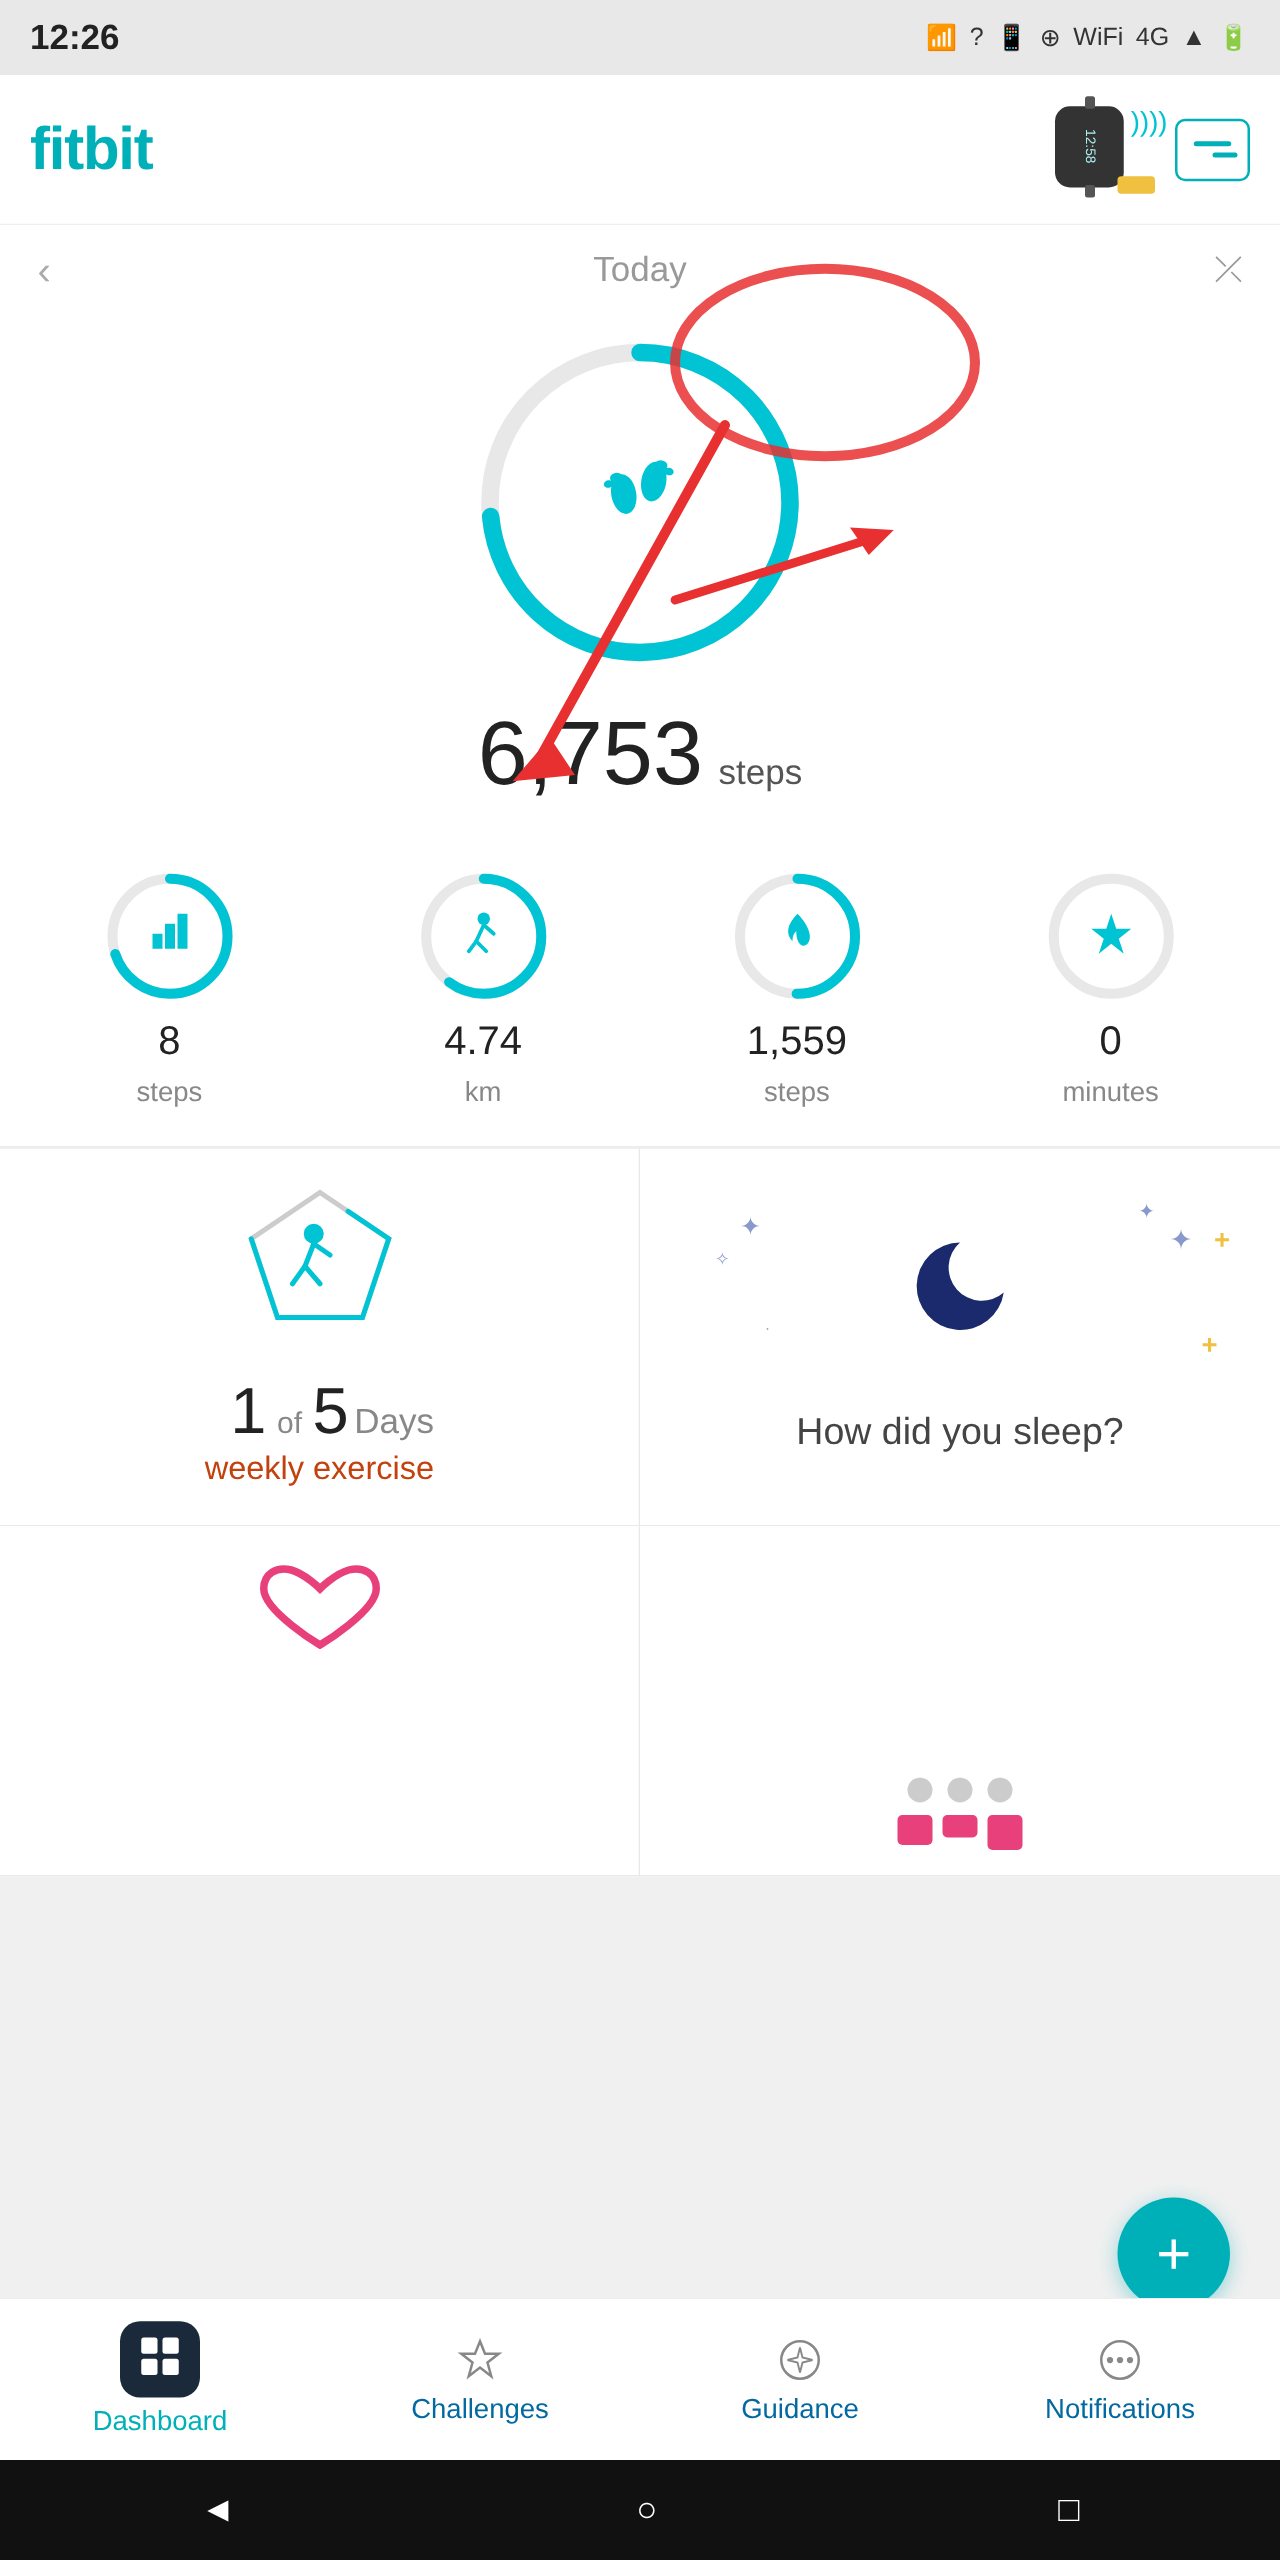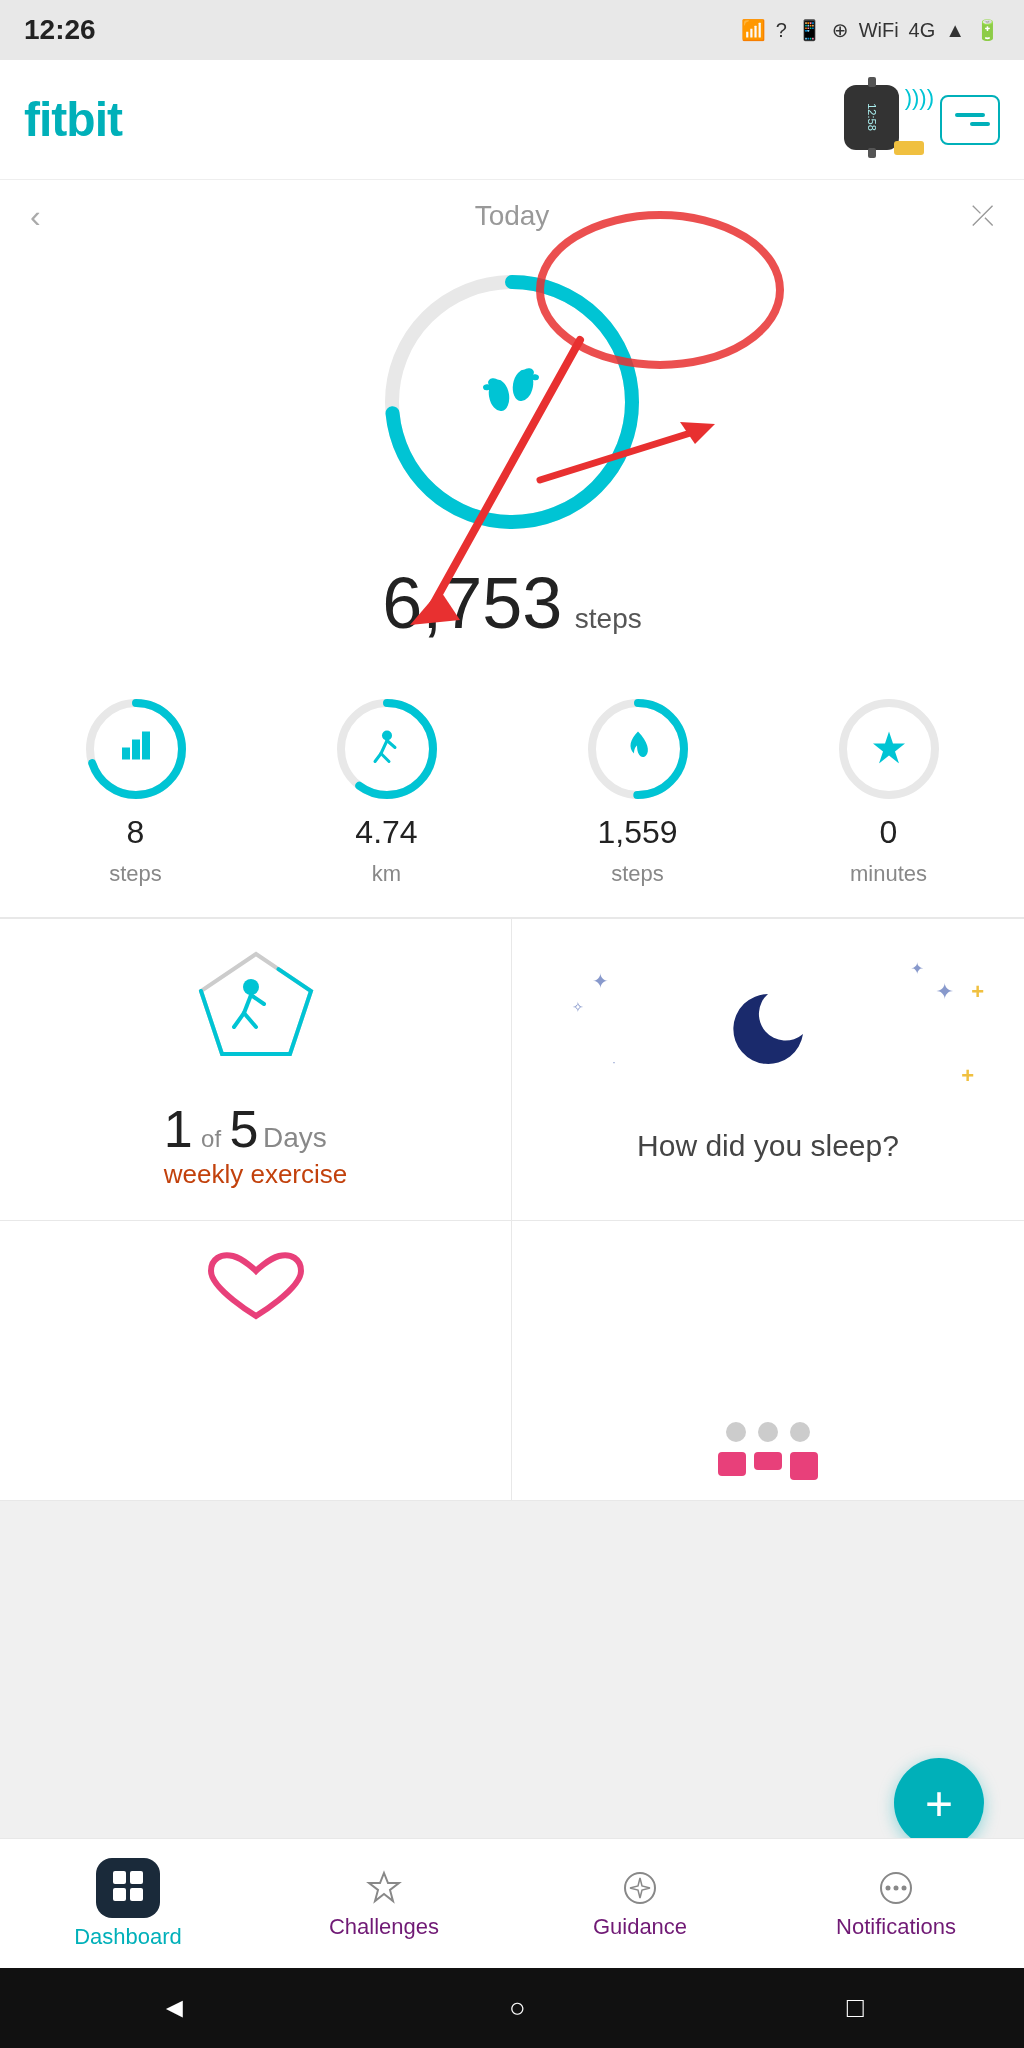--- a/index.html
+++ b/index.html
@@ -296,21 +296,21 @@
     }
 
     
     .exercise-badge {
       width: 120px;
       height: 120px;
       position: relative;
       margin-bottom: 20px;
     }
     .exercise-text {
-      text-align: left;
+      text-align: right;
       margin-top: 10px;
     }
     .exercise-count {
       font-size: 52px;
       font-weight: 300;
       color: #222;
     }
     .exercise-of {
       font-size: 24px;
       color: #888;
@@ -415,21 +415,21 @@
     .nav-item.active {
       color: #00b0b9;
     }
     .nav-item.active .nav-icon-bg {
       background: #1a2a3a;
       border-radius: 16px;
       padding: 10px 14px;
     }
     .nav-label {
       font-size: 22px;
-      color: #701a75;
+      color: #0369a1;
     }
     .nav-item.active .nav-label {
       color: #00b0b9;
     }
 
     
     .android-nav {
       position: fixed;
       bottom: 0;
       left: 0;

